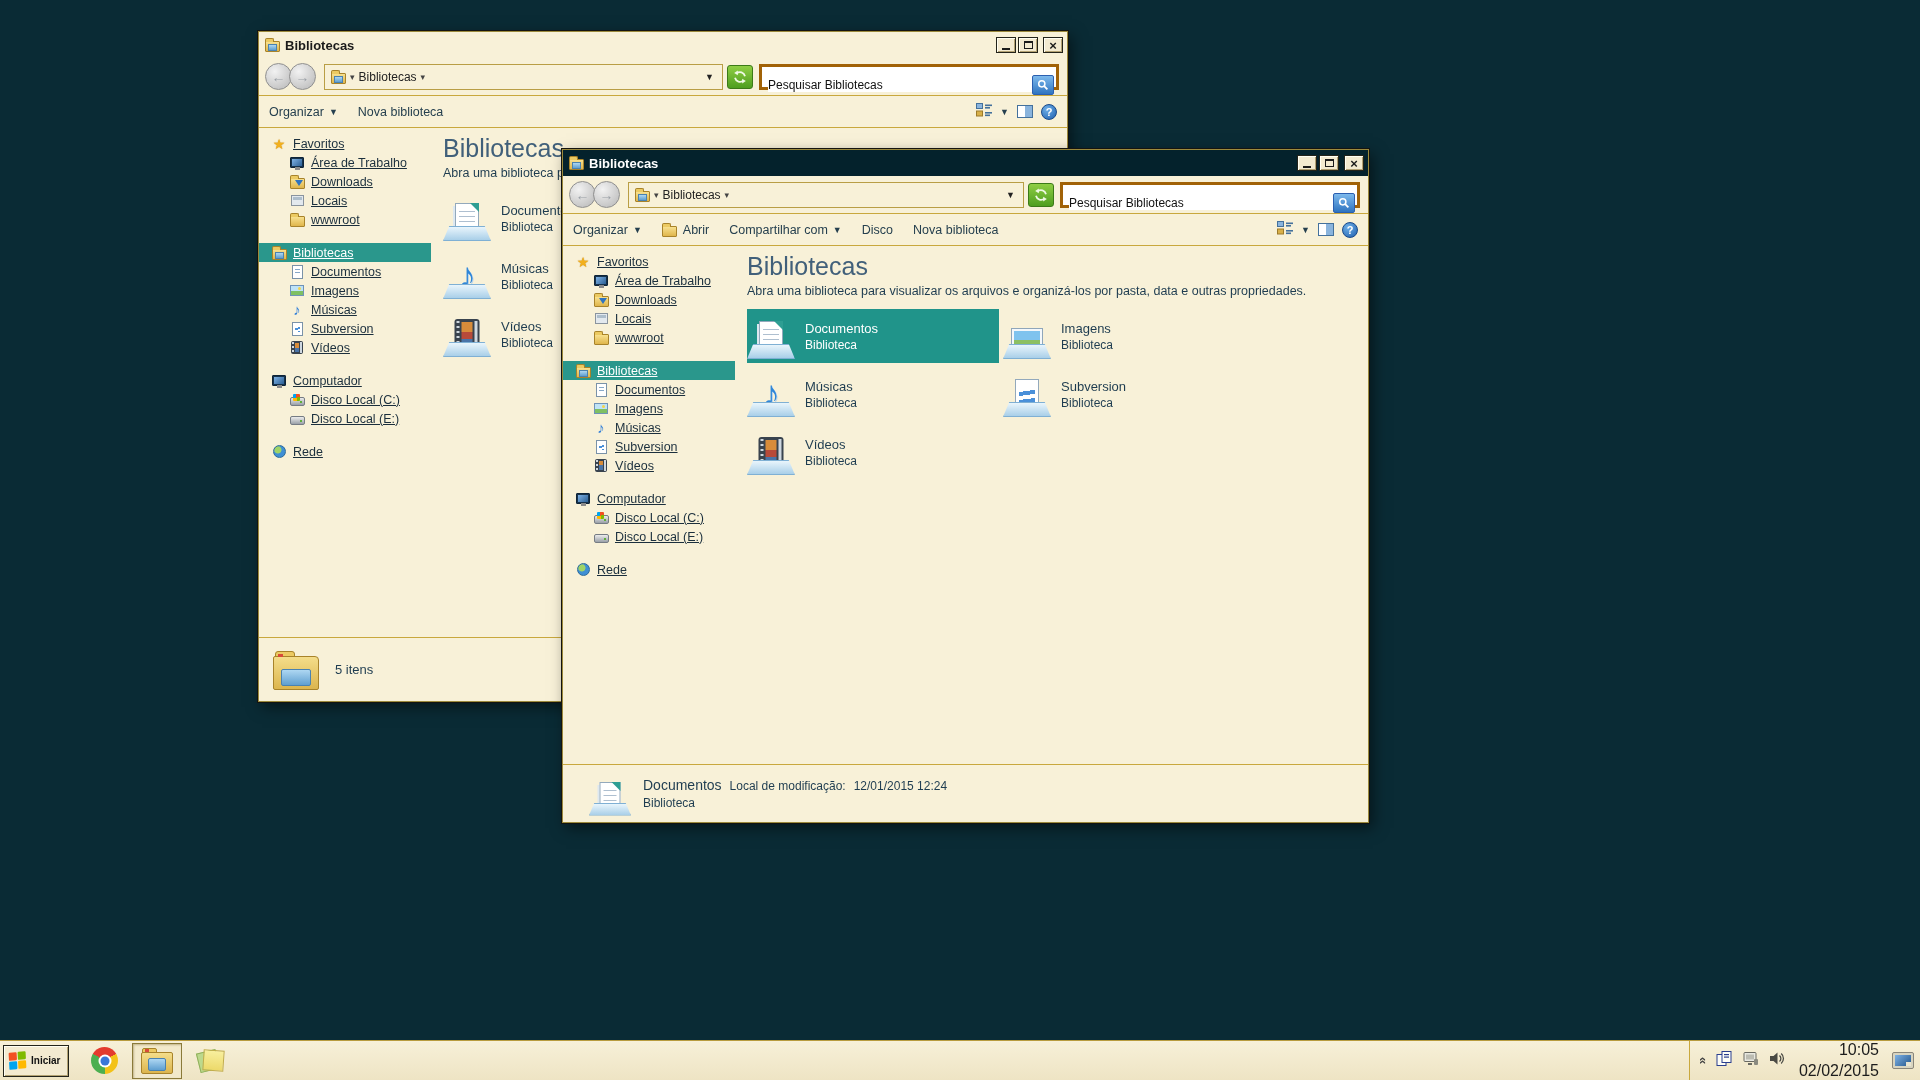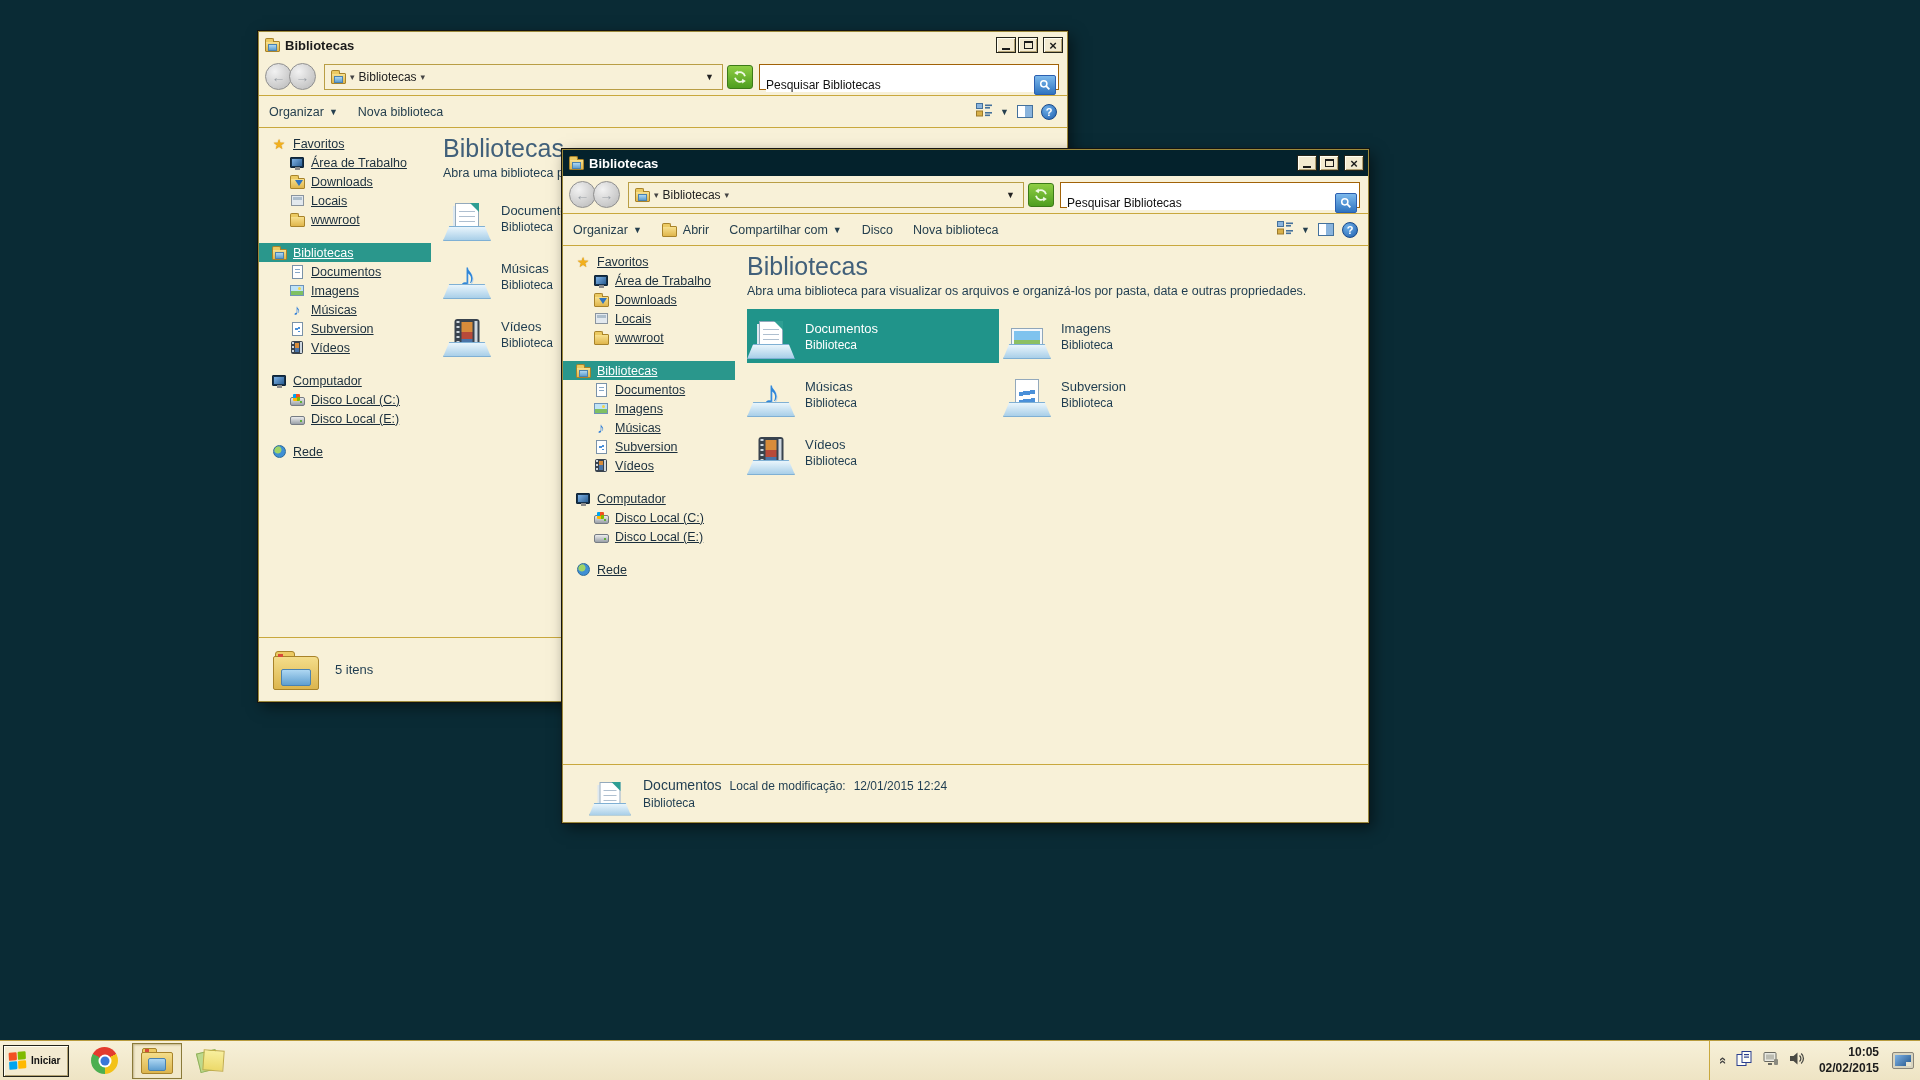--- a/index.html
+++ b/index.html
@@ -29,21 +29,21 @@
              background:radial-gradient(circle at 35% 30%, #f2f2f2, #b6b6b6);
              display:flex; align-items:center; justify-content:center;
              color:#9aa0a6; font-size:14px; font-weight:bold; }
   .navcirc.fwd { margin-left:-3px; }
   .addressbar { flex:1; height:26px; margin-left:8px; background:#f8f1d8; border:1px solid #b99e45;
                 display:flex; align-items:center; padding:0 6px; font-size:12px; color:#222; }
   .addr-caret { font-size:9px; color:#444; margin:0 4px; }
   .addr-drop { margin-left:auto; font-size:9px; color:#222; padding:0 2px; }
   .refreshbtn { width:26px; height:24px; margin-left:4px; border:1px solid #3c7a18; border-radius:3px;
                 background:linear-gradient(#8fce44,#4e9e1f); display:flex; align-items:center; justify-content:center; }
-  .searchbox { width:300px; height:26px; margin-left:6px; background:#ffffff; border:1px solid #a16207;
+  .searchbox { width:300px; height:26px; margin-left:6px; background:#ffffff; border:3px solid #a16207;
                display:flex; align-items:center; padding:16px 2px 0 6px; }
   .searchbox input { flex:1; border:none; outline:none; background:#fff; font-family:"Liberation Sans",sans-serif;
                      font-size:12px; color:#111; }
   .searchbtn { width:22px; height:20px; border:1px solid #2b5fb0; border-radius:2px;
                background:linear-gradient(#7db9ec,#2f74c0); display:flex; align-items:center; justify-content:center; }
 
   .toolbar { height:32px; flex:0 0 32px; display:flex; align-items:center; padding:0 10px;
              border-bottom:1px solid #c9a83d; font-size:12.5px; color:#26404f; }
   .tbitem { display:flex; align-items:center; margin-right:20px; cursor:default; }
   .tbitem .caret { font-size:9px; margin-left:5px; color:#26404f; }
@@ -182,21 +182,21 @@
                background:#ecca62; border:1px solid #a8832a; border-radius:2px 2px 0 0; }
   .ic-explorer::after { content:""; position:absolute; top:1px; left:4px; width:4px; height:3px; background:#d84a3a; z-index:1; }
   .ic-notes { position:relative; width:27px; height:25px; }
   .ic-notes::before { content:""; position:absolute; left:0; top:3px; width:18px; height:18px;
                background:#bcd98d; border:1px solid #8fae5a; transform:rotate(-14deg); }
   .ic-notes::after { content:""; position:absolute; right:1px; top:2px; width:19px; height:19px;
                background:linear-gradient(#f8ef9e,#ecd96a); border:1px solid #c2ad4a; transform:rotate(4deg); }
   #tray { margin-left:auto; height:100%; display:flex; align-items:center; border-left:1px solid #c9a83d;
           padding:0 6px 0 10px; gap:9px; }
   .chev { color:#444; font-size:13px; font-weight:bold; transform:rotate(90deg); }
-  .clock { text-align:right; font-size:12px; color:#1c1c1c; line-height:1.3; margin:0 4px;font-weight:bold; }
+  .clock { text-align:right; font-size:16px; color:#1c1c1c; line-height:1.3; margin:0 4px; }
   .ic-display { position:relative; width:22px; height:17px; background:#d8d4c0; border:1px solid #8a867a; border-radius:2px; }
   .ic-display::before { content:""; position:absolute; inset:2px; background:linear-gradient(135deg,#7fb2e5,#23568c); }
   .ic-display::after { content:""; position:absolute; right:2px; bottom:2px; width:5px; height:4px; background:#e8e4d0; }
 </style>
 </head>
 <body>
 
 <div id="desktop">
 
   <div class="win" style="left:258px; top:31px; width:810px; height:671px; z-index:1;">

